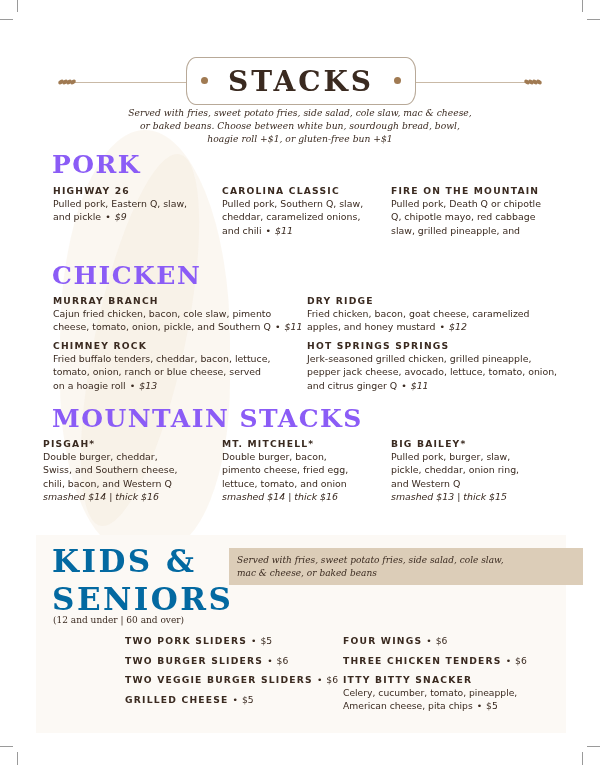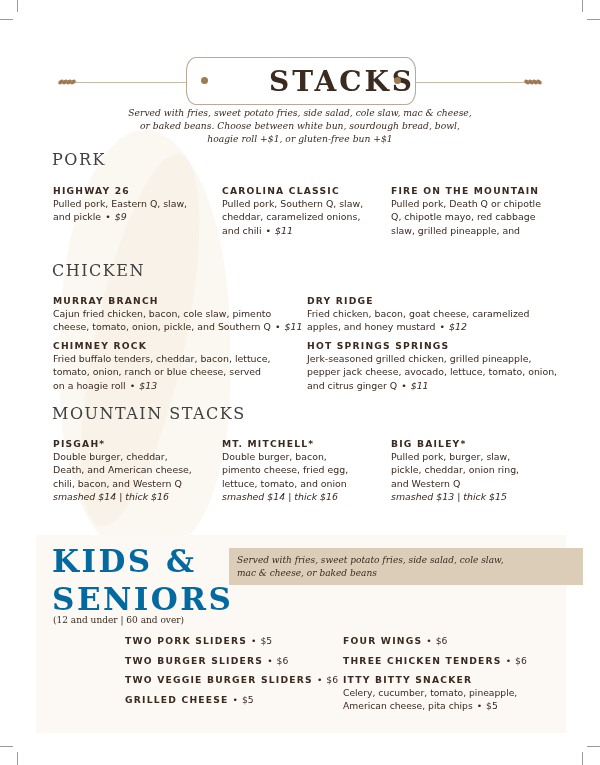--- a/index.html
+++ b/index.html
@@ -15,34 +15,34 @@
   }
   .wm2 {
     position: absolute; left: 95px; top: 150px; width: 90px; height: 380px;
     background: #f7efe4; border-radius: 50%; opacity: 0.7; transform: rotate(12deg);
   }
   .banner-line { position: absolute; top: 82px; height: 1px; background: #c9b9a6; }
   .wheat { position: absolute; top: 76px; width: 22px; height: 12px; }
   .title-plate {
     position: absolute; left: 186px; top: 57px; width: 228px; height: 46px;
     border: 1.5px solid #b8a998; border-radius: 10px / 14px; background: #fff;
-    display: flex; align-items: center; justify-content: flex-end;
+    display: flex; align-items: center; justify-content: center;
   }
   .dot { width: 7px; height: 7px; border-radius: 50%; background: #a07a52; position: absolute; top: 19px; }
   .title {
     font-family: "DejaVu Serif", serif; font-weight: bold; font-size: 28px;
     letter-spacing: 3px; color: #3a2a20;
   }
   .intro {
     position: absolute; left: 120px; width: 360px; top: 106px; text-align: center;
     font-family: "DejaVu Serif", serif; font-style: italic; font-size: 9.2px; line-height: 13px; color: #3a2a20;
   }
   .section-h {
-    position: absolute; font-family: "DejaVu Serif", serif; font-weight: normal;
-    font-size: 16px; letter-spacing: 1.5px; color: #404040;
+    position: absolute; font-family: "DejaVu Serif", serif; font-weight: bold;
+    font-size: 25px; letter-spacing: 1.5px; color: #8b5cf6;
   }
   .item { position: absolute; font-size: 9.4px; line-height: 13.2px; color: #3a2a20; }
   .item .name { font-weight: bold; font-size: 9.2px; letter-spacing: 1.2px; display: block; }
   .item .price { font-style: italic; }
   .sep { margin: 0 4px; }
   .kids-bg { position: absolute; left: 36px; top: 535px; width: 530px; height: 198px; background: #fcf9f5; }
   .kids-h {
     position: absolute; left: 52px; top: 542px; font-family: "DejaVu Serif", serif; font-weight: bold;
     font-size: 31px; line-height: 38px; letter-spacing: 2.5px; color: #0369a1;
   }
@@ -141,24 +141,24 @@
 </div>
 <div class="item" style="left:307px;top:339px">
   <span class="name">HOT SPRINGS SPRINGS</span>
   <div>Jerk-seasoned grilled chicken, grilled pineapple,</div>
   <div>pepper jack cheese, avocado, lettuce, tomato, onion,</div>
   <div><span>and citrus ginger Q</span><span class="sep">•</span><span class="price">$11</span></div>
 </div>
 
 <div class="section-h" style="left:52px;top:404px">MOUNTAIN STACKS</div>
 
-<div class="item" style="left:53px;top:437px">
+<div class="item" style="left:43px;top:437px">
   <span class="name">PISGAH*</span>
   <div>Double burger, cheddar,</div>
-  <div>Death, and American cheese,</div>
+  <div>Swiss, and Southern cheese,</div>
   <div>chili, bacon, and Western Q</div>
   <div class="price">smashed $14 | thick $16</div>
 </div>
 <div class="item" style="left:222px;top:437px">
   <span class="name">MT. MITCHELL*</span>
   <div>Double burger, bacon,</div>
   <div>pimento cheese, fried egg,</div>
   <div>lettuce, tomato, and onion</div>
   <div class="price">smashed $14 | thick $16</div>
 </div>

